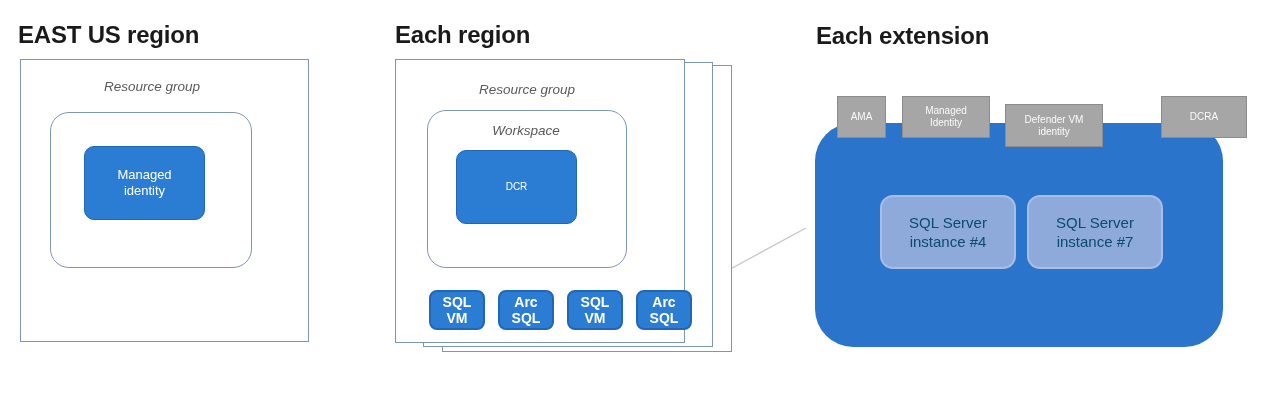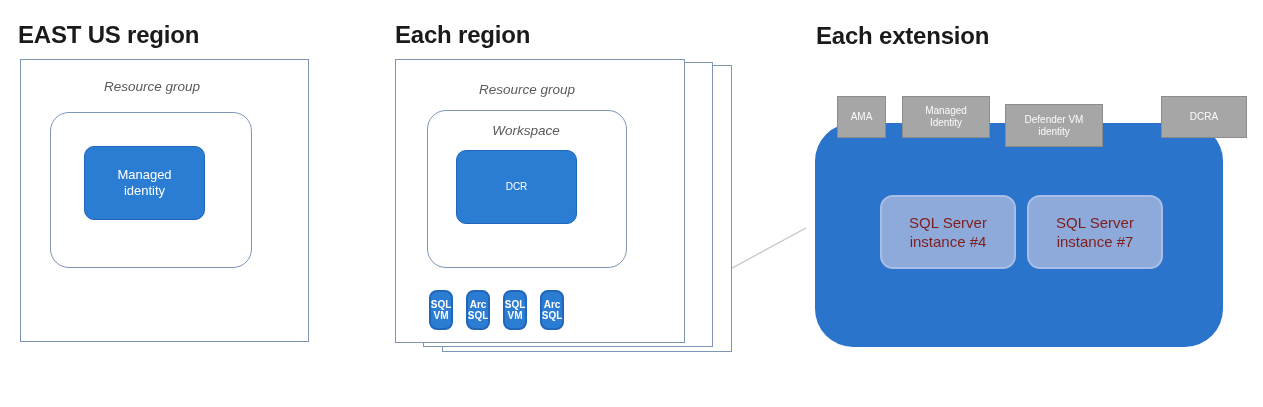--- a/index.html
+++ b/index.html
@@ -24,34 +24,34 @@
   .container-label{position:absolute;font-size:13.5px;color:var(--label-gray);text-align:center;font-style:italic;}
 
   .rect-panel{position:absolute;background:#fff;border:1.5px solid var(--panel-border);}
   .round-panel{position:absolute;background:#fff;border:1.3px solid var(--panel-border);border-radius:19px;}
 
   .blue-box{position:absolute;background:var(--bright-blue);border:1px solid var(--bright-blue-border);
     border-radius:10px;color:#fff;display:flex;flex-direction:column;align-items:center;justify-content:center;
     text-align:center;font-size:13px;line-height:1.25;}
 
   .small-box-row{position:absolute;left:429px;top:290px;display:flex;gap:13px;}
-  .small-box{width:24px;height:40px;background:var(--bright-blue);border:2px solid var(--bright-blue-border);
+  .small-box{width:56px;height:40px;background:var(--bright-blue);border:2px solid var(--bright-blue-border);
     border-radius:8px;color:#fff;display:flex;flex-direction:column;align-items:center;justify-content:center;
-    font-size:10px;line-height:1.15;font-weight:600;}
+    font-size:14px;line-height:1.15;font-weight:600;}
 
   .sheet{position:absolute;background:#fff;border:1.5px solid var(--panel-border);}
 
   .gray-tab{position:absolute;background:var(--tab-fill);border:1.5px solid var(--tab-border);
     color:rgba(255,255,255,0.95);display:flex;flex-direction:column;align-items:center;justify-content:center;
     text-align:center;font-size:10px;line-height:1.2;z-index:3;}
 
   .host-box{position:absolute;left:815px;top:123px;width:408px;height:224px;background:var(--big-blue);
     border-radius:38px;z-index:1;}
   .instance-box{position:absolute;width:136px;height:74px;background:var(--instance-fill);
-    border:2px solid var(--instance-border);border-radius:13px;color:#7f1d1d;display:flex;flex-direction:column;
+    border:2px solid var(--instance-border);border-radius:13px;color:#0c4a6e;display:flex;flex-direction:column;
     align-items:center;justify-content:center;text-align:center;font-size:15px;line-height:1.3;}
 
   #connector{position:absolute;left:0;top:0;pointer-events:none;z-index:0;}
 </style>
 </head>
 <body>
 
 <div id="canvas">
 
   <svg id="connector" width="1263" height="407">

